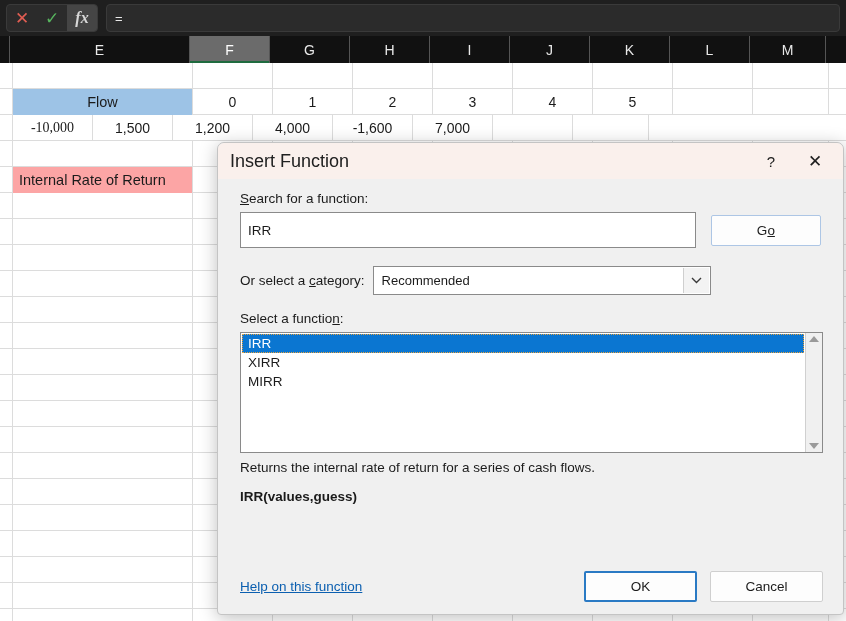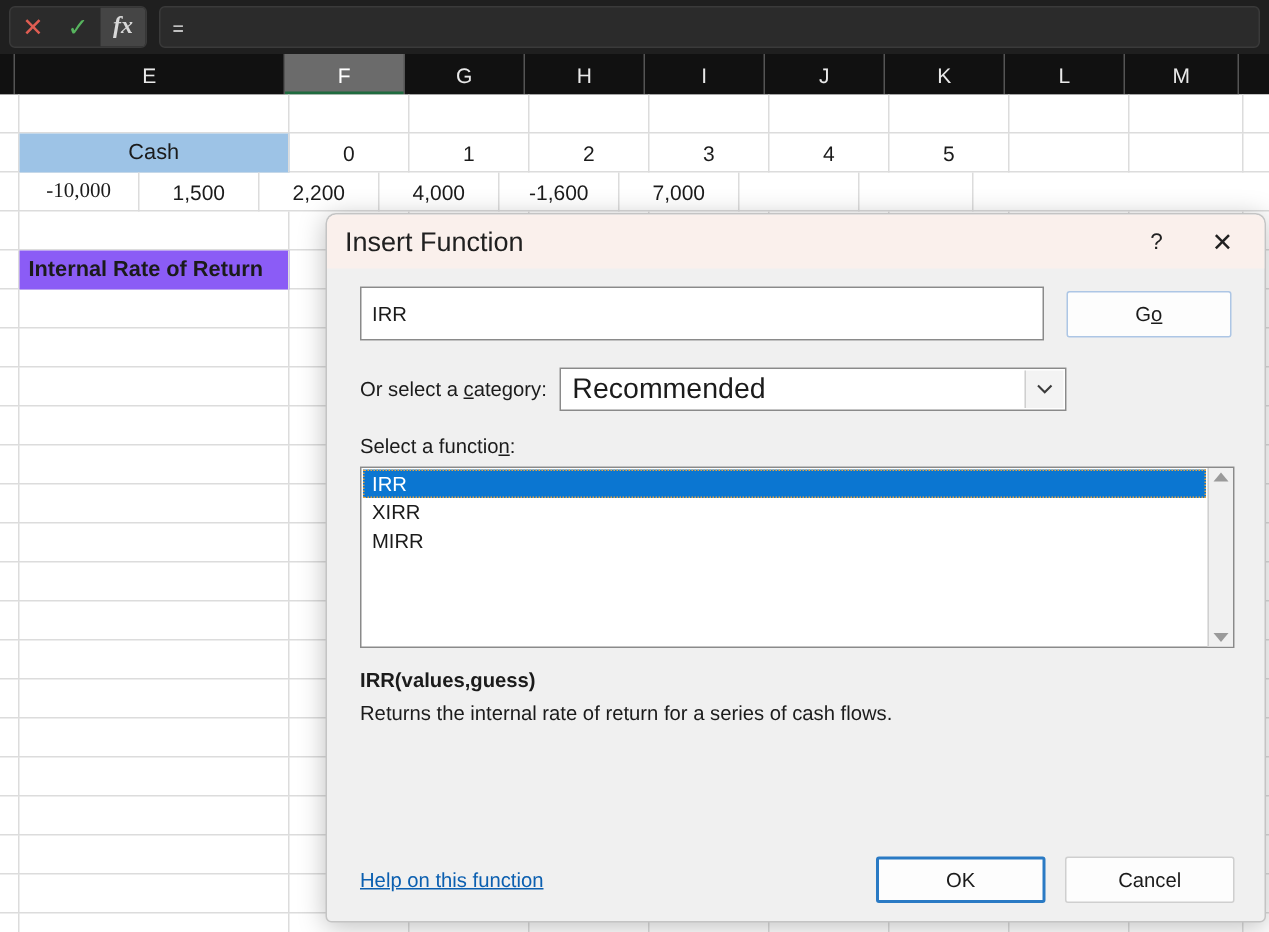--- a/index.html
+++ b/index.html
@@ -102,24 +102,23 @@
     overflow: hidden;
     white-space: nowrap;
   }
   .cell.num { justify-content: center; }
   .cell.lbl-blue {
     background: #9dc3e6;
     justify-content: center;
     font-size: 14.5px;
   }
   .cell.lbl-blue-left {
-    background: #8b5cf6;
+    background: #fca5a5;
     justify-content: flex-start;
     font-size: 14.5px;
-    font-weight: bold;
   }
 
   
   #insert-function-dialog {
     position: absolute;
     left: 217px; top: 142px;
     width: 627px; height: 473px;
     background: #f0f0f0;
     border: 1px solid #c4c4c4;
     border-radius: 7px 7px 4px 4px;
@@ -182,21 +181,21 @@
   }
   #category-label { font-size: 13.5px; color: #1b1b1b; margin-right: 8px; }
   #category-select {
     width: 338px; height: 29px;
     background: #ffffff;
     border: 1px solid #8a8a8a;
     display: flex; align-items: center;
     position: relative;
   }
   #category-value {
-    font-size: 19px; color: #1b1b1b;
+    font-size: 13px; color: #1b1b1b;
     padding-left: 8px;
   }
   #category-arrow-box {
     position: absolute; right: 1px; top: 1px;
     width: 26px; height: 25px;
     background: #f3f3f3;
     border-left: 1px solid #cfcfcf;
     display: flex; align-items: center; justify-content: center;
   }
   .chev { display: block; }
@@ -309,35 +308,35 @@
       <div class="cell" style="width: 80px;"></div>
       <div class="cell" style="width: 80px;"></div>
       <div class="cell" style="width: 80px;"></div>
       <div class="cell" style="width: 80px;"></div>
       <div class="cell" style="width: 80px;"></div>
       <div class="cell" style="width: 80px;"></div>
       <div class="cell" style="width: 76px;"></div>
     </div>
     <div class="grid-row">
       <div class="cell" style="width: 10px;"></div>
-      <div class="cell lbl-blue" style="width: 180px;">Cash</div>
+      <div class="cell lbl-blue" style="width: 180px;">Flow</div>
       <div class="cell num" style="width: 80px;">0</div>
       <div class="cell num" style="width: 80px;">1</div>
       <div class="cell num" style="width: 80px;">2</div>
       <div class="cell num" style="width: 80px;">3</div>
       <div class="cell num" style="width: 80px;">4</div>
       <div class="cell num" style="width: 80px;">5</div>
       <div class="cell" style="width: 80px;"></div>
       <div class="cell" style="width: 76px;"></div>
     </div>
     <div class="grid-row">
       <div class="cell" style="width: 10px;"></div>
       <div class="cell num" style="width: 80px; font-family: Liberation Serif, serif;">-10,000</div>
       <div class="cell num" style="width: 80px;">1,500</div>
-      <div class="cell num" style="width: 80px;">2,200</div>
+      <div class="cell num" style="width: 80px;">1,200</div>
       <div class="cell num" style="width: 80px;">4,000</div>
       <div class="cell num" style="width: 80px;">-1,600</div>
       <div class="cell num" style="width: 80px;">7,000</div>
       <div class="cell" style="width: 80px;"></div>
       <div class="cell" style="width: 76px;"></div>
     </div>
     <div class="grid-row">
       <div class="cell" style="width: 10px;"></div>
       <div class="cell" style="width: 180px;"></div>
       <div class="cell" style="width: 80px;"></div>
@@ -570,20 +569,21 @@
 <div id="insert-function-dialog">
 
   <div id="dlg-titlebar">
     <div id="dlg-title">Insert Function</div>
     <div class="title-btn" id="dlg-help-btn">?</div>
     <div class="title-btn" id="dlg-close-btn">✕</div>
   </div>
 
   <div id="dlg-body">
 
+    <div class="field-label"><span></span><span class="acc">S</span><span>earch for a function:</span></div>
 
     <div class="row-search">
       <div id="search-input">IRR</div>
       <div id="go-button">
           <span>G</span>
           <span class="acc">o</span>
           <span></span>
         </div>
     </div>
 
@@ -606,22 +606,22 @@
           <div class="fn-item selected">IRR</div>
           <div class="fn-item">XIRR</div>
           <div class="fn-item">MIRR</div>
         </div>
       <div id="list-scrollbar">
         <div class="sb-arrow sb-up"></div>
         <div class="sb-arrow sb-down"></div>
       </div>
     </div>
 
+    <div id="function-description">Returns the internal rate of return for a series of cash flows.</div>
     <div id="function-signature">IRR(values,guess)</div>
-    <div id="function-description">Returns the internal rate of return for a series of cash flows.</div>
 
   </div>
 
   <div id="dlg-footer">
     <a id="help-link" href="#">Help on this function</a>
     <div class="footer-spacer"></div>
     <div class="dlg-btn default">OK</div>
     <div class="dlg-btn">Cancel</div>
   </div>
 

